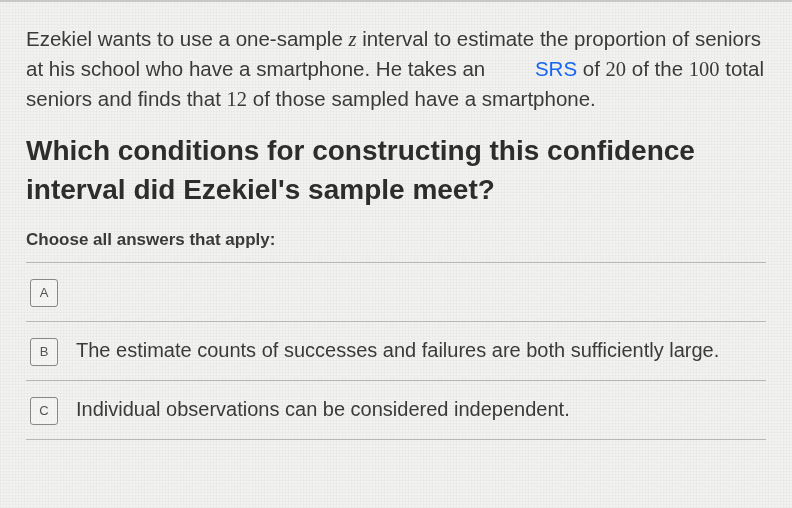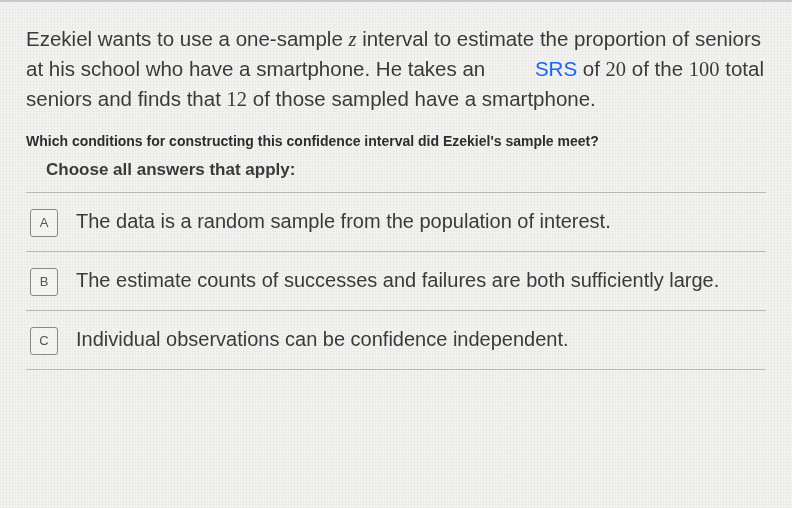--- a/index.html
+++ b/index.html
@@ -20,32 +20,31 @@
     font-size: 20.5px;
     line-height: 1.42;
     color: #3a3a3a;
     margin-bottom: 18px;
     font-weight: 400;
   }
   .stem .it { font-style: italic; font-family: Georgia, serif; }
   .stem .num { font-family: Liberation Serif, serif; }
   .stem .srs { color: #1865f2; font-weight: 500; margin-left: 44px; }
   .question {
-    font-size: 14px;
+    font-size: 28px;
     line-height: 1.38;
     font-weight: 700;
     color: #2d2d2d;
-    margin-bottom: 8px;
+    margin-bottom: 20px;
   }
   .instruct {
     font-size: 17px;
     font-weight: 700;
     color: #3a3a3a;
     margin-bottom: 12px;
-    margin-left: 20px;
   }
   .choices { }
   .choice {
     border-top: 1.5px solid #b8b8b8;
     padding: 14px 4px 14px 4px;
     display: flex;
     align-items: flex-start;
     gap: 18px;
   }
   .choice:last-child {
@@ -82,26 +81,25 @@
 </p>
 
 <p class="question">Which conditions for constructing this confidence interval did Ezekiel's sample meet?</p>
 
 <p class="instruct">Choose all answers that apply:</p>
 
 <div class="choices">
 
   <div class="choice">
     <div class="letter">A</div>
-    <div class="choice-text">The data is a random sample from the population of interest.</div>
   </div>
 
   <div class="choice">
     <div class="letter">B</div>
     <div class="choice-text">The estimate counts of successes and failures are both sufficiently large.</div>
   </div>
 
   <div class="choice">
     <div class="letter">C</div>
-    <div class="choice-text">Individual observations can be confidence independent.</div>
+    <div class="choice-text">Individual observations can be considered independent.</div>
   </div>
 
 </div>
 
 </body></html>

